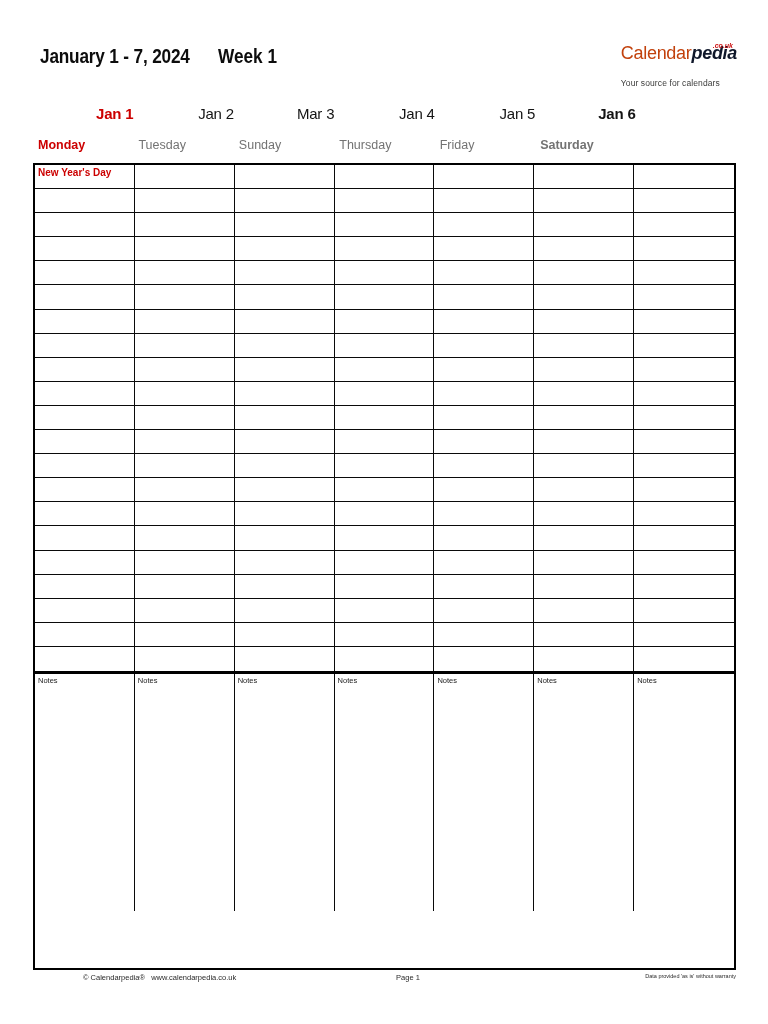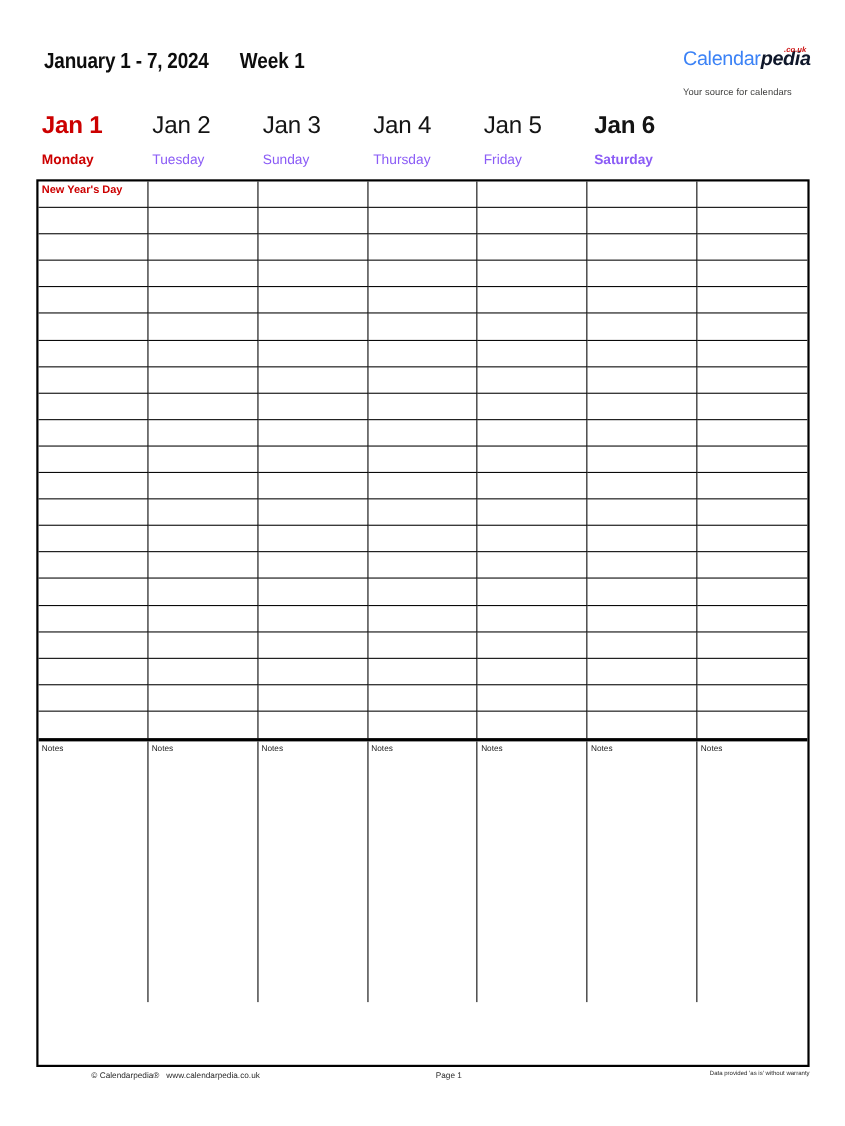--- a/index.html
+++ b/index.html
@@ -18,35 +18,35 @@
     display:inline-block;transform:scaleX(0.86);transform-origin:left top;
     letter-spacing:-0.2px;white-space:pre;
   }
   .week{
     position:absolute;left:218px;top:45px;
     font-size:20px;font-weight:bold;color:#0d0d0d;
     display:inline-block;transform:scaleX(0.86);transform-origin:left top;
   }
   .logo{position:absolute;top:44px;right:31px;text-align:left;}
   .logo-line{position:relative;font-size:18px;line-height:18px;white-space:nowrap;}
-  .logo-cal{color:#3b82f6;letter-spacing:-0.3px;}
+  .logo-cal{color:#c2410c;letter-spacing:-0.3px;}
   .logo-pedia{color:#0f172a;font-style:italic;font-weight:bold;letter-spacing:-0.3px;}
   .logo-couk{
     position:absolute;top:-7px;right:4px;
     font-size:7px;color:#cc1111;font-style:italic;font-weight:bold;
   }
   .logo-tag{font-size:8.5px;color:#3c3c3b;margin-top:16px;letter-spacing:0.1px;}
   
   .day-headers{
     position:absolute;left:33px;top:103px;width:703px;
     display:grid;grid-template-columns:repeat(7,1fr);
   }
   .day-col{padding-left:5px;}
-  .day-date{font-size:22px;line-height:22px;color:#141414;letter-spacing:-0.2px;}
-  .day-name{font-size:12.5px;line-height:14px;margin-top:13px;color:#8b5cf6;}
+  .day-date{font-size:15px;line-height:22px;color:#141414;letter-spacing:-0.2px;text-align:right;}
+  .day-name{font-size:12.5px;line-height:14px;margin-top:13px;color:#737373;}
   .day-col.red .day-date,.day-col.red .day-name{color:#cc0000;}
   .day-col.bold .day-date,.day-col.bold .day-name{font-weight:bold;}
   
   .cal-table{
     position:absolute;left:33px;top:163px;width:703px;height:807px;
     border:2.5px solid #000;box-sizing:border-box;background:#fff;
   }
   .main-grid{
     display:grid;width:100%;height:509px;box-sizing:border-box;
     grid-template-columns:repeat(7,1fr);
@@ -99,21 +99,21 @@
   <div class="day-headers">
     <div class="day-col red bold">
       <div class="day-date">Jan 1</div>
       <div class="day-name">Monday</div>
     </div>
     <div class="day-col">
       <div class="day-date">Jan 2</div>
       <div class="day-name">Tuesday</div>
     </div>
     <div class="day-col">
-      <div class="day-date">Jan 3</div>
+      <div class="day-date">Mar 3</div>
       <div class="day-name">Sunday</div>
     </div>
     <div class="day-col">
       <div class="day-date">Jan 4</div>
       <div class="day-name">Thursday</div>
     </div>
     <div class="day-col">
       <div class="day-date">Jan 5</div>
       <div class="day-name">Friday</div>
     </div>

